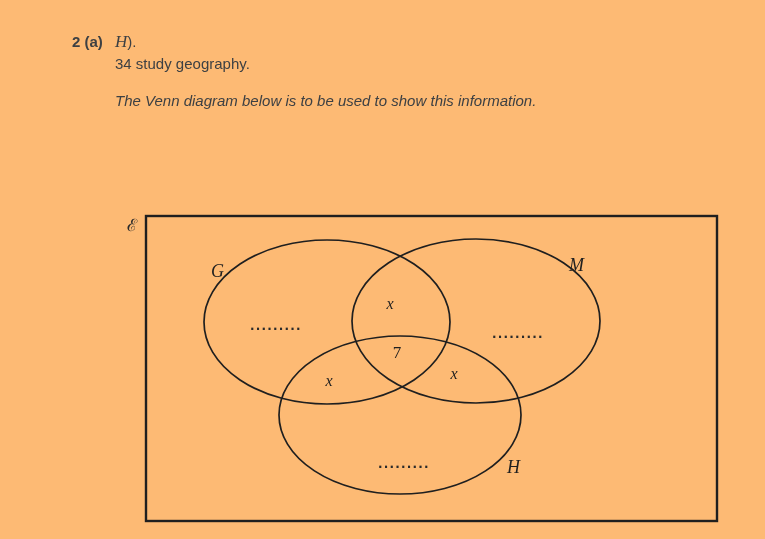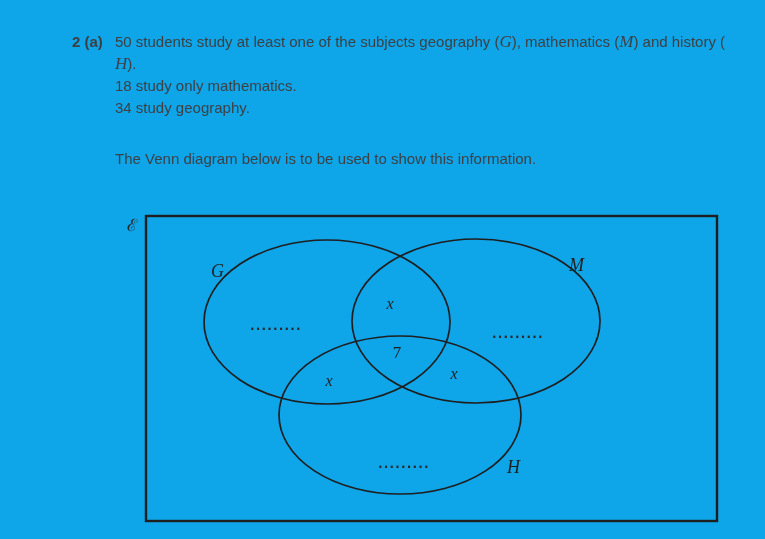--- a/index.html
+++ b/index.html
@@ -1,21 +1,21 @@
 <!DOCTYPE html>
 <html><head>
 <meta charset="utf-8">
 <style>
   * { margin: 0; padding: 0; box-sizing: border-box; }
   html, body { background: #ffffff; }
   .page {
     position: relative;
     width: 765px;
     height: 539px;
-    background: #0ea5e9;
+    background: #fdba74;
     font-family: "Liberation Sans", sans-serif;
     color: #3d4043;
     overflow: hidden;
   }
   .qnum {
     position: absolute;
     left: 72px;
     top: 31px;
     font-size: 15px;
     line-height: 22px;
@@ -28,21 +28,21 @@
     top: 31px;
     font-size: 15px;
     line-height: 22px;
   }
   .qline { white-space: nowrap; }
   .mvar {
     font-family: "Liberation Serif", serif;
     font-style: italic;
     font-size: 17px;
   }
-  .instruction { margin-top: 29px; }
+  .instruction { margin-top: 15px; font-style: italic; }
   svg.venn { position: absolute; left: 0; top: 0; }
   .setlab {
     font-family: "Liberation Serif", serif;
     font-style: italic;
     font-size: 18px;
     fill: #1f1f1f;
   }
   .scriptE {
     font-family: "DejaVu Serif", serif;
     font-size: 17px;
@@ -68,23 +68,21 @@
   }
 </style>
 </head>
 <body>
 
 <div class="page">
 
   <div class="qnum">2 (a)</div>
 
   <div class="qbody">
-    <div class="qline"><span>50 students study at least one of the subjects geography (</span><span class="mvar">G</span><span>), mathematics (</span><span class="mvar">M</span><span>) and history (</span></div>
     <div class="qline"><span class="mvar">H</span><span>).</span></div>
-    <div class="qline">18 study only mathematics.</div>
     <div class="qline">34 study geography.</div>
     <div class="qline instruction">The Venn diagram below is to be used to show this information.</div>
   </div>
 
   <svg class="venn" width="765" height="539" viewBox="0 0 765 539">
 
     <rect x="146" y="216" width="571" height="305" fill="none" stroke="#1f1f1f" stroke-width="2.4"></rect>
 
     <ellipse cx="327" cy="322" rx="123" ry="82" fill="none" stroke="#1f1f1f" stroke-width="1.7"></ellipse>
     <ellipse cx="476" cy="321" rx="124" ry="82" fill="none" stroke="#1f1f1f" stroke-width="1.7"></ellipse>

